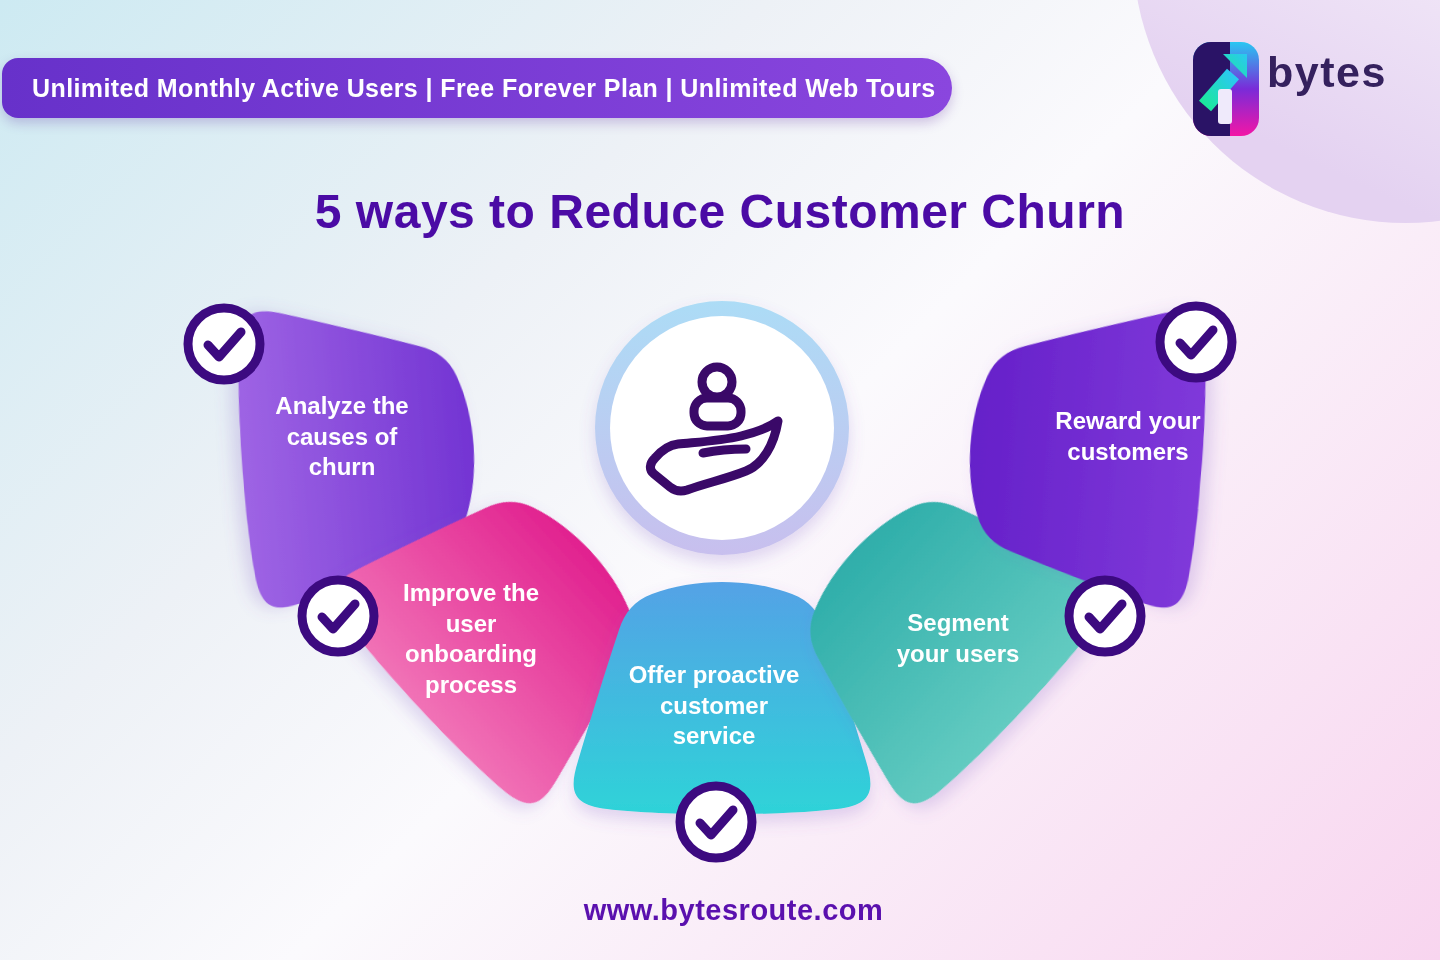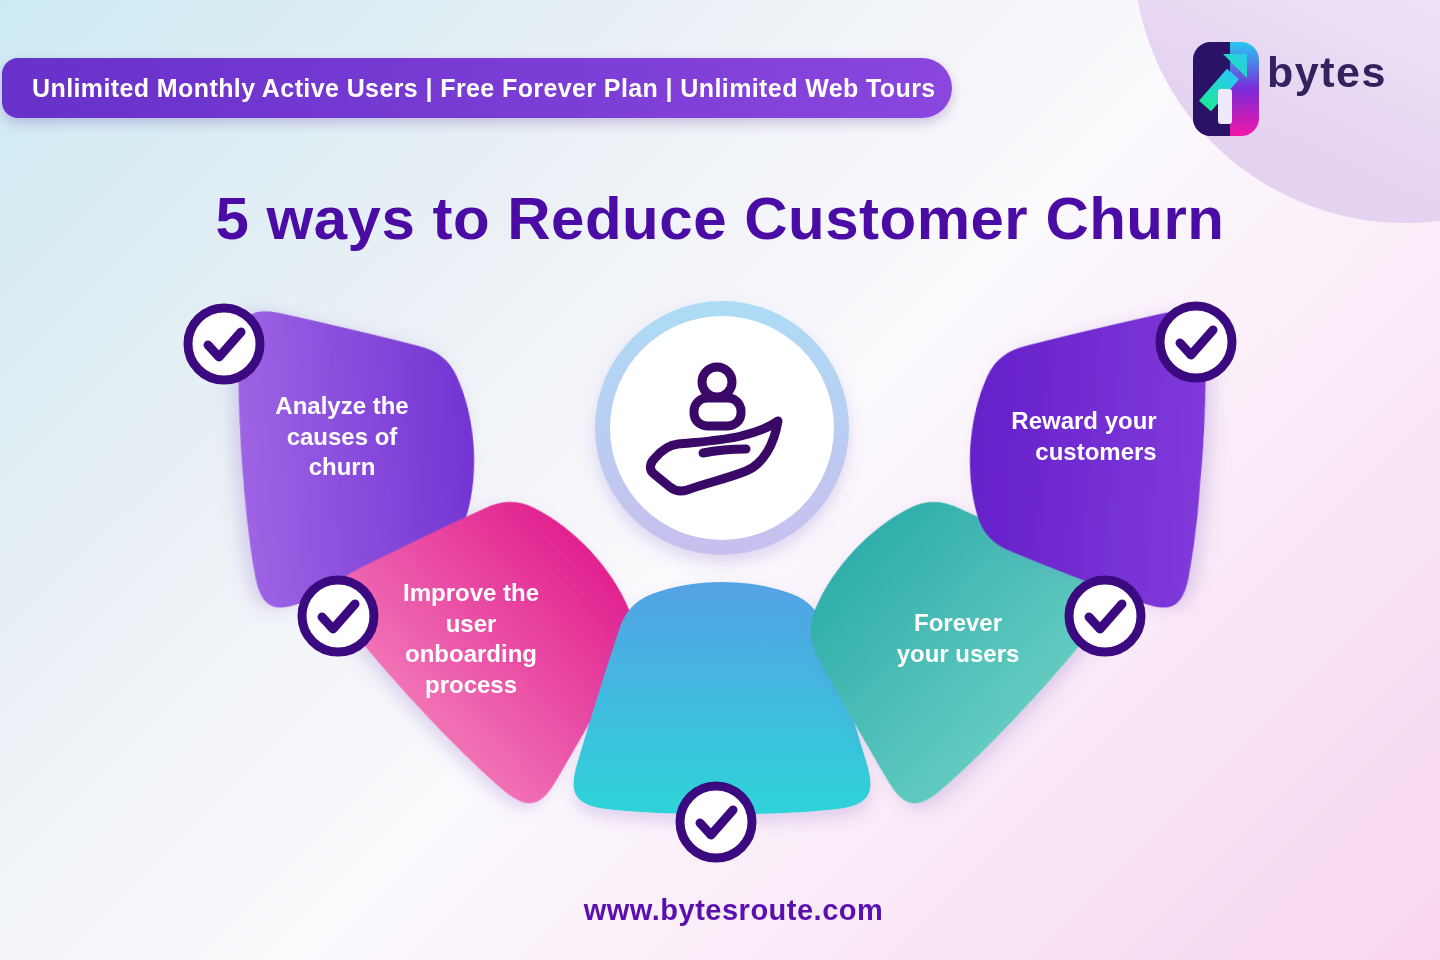--- a/index.html
+++ b/index.html
@@ -21,21 +21,21 @@
   .banner{
     position:absolute; left:2px; top:58px; width:950px; height:60px;
     border-radius:16px 30px 30px 16px;
     background:linear-gradient(90deg,var(--banner-from),var(--banner-to));
     color:#FFFFFF; font-size:25px; font-weight:bold; line-height:60px;
     padding-left:30px; letter-spacing:0.4px;
     box-shadow:0 5px 12px rgba(90,40,160,0.25);
   }
   .page-title{
     position:absolute; left:0; top:184px; width:1440px; text-align:center;
-    font-size:60px; font-weight:bold; color:var(--title-color); letter-spacing:0.5px;
+    font-size:48px; font-weight:bold; color:var(--title-color); letter-spacing:0.5px;
   }
   .diagram{ position:absolute; left:0; top:0; }
   .step-label{
     position:absolute; transform:translate(-50%,-50%);
     color:#FFFFFF; font-weight:bold; font-size:24px; line-height:1.28;
     text-align:center; white-space:pre-line;
   }
   .site-url{
     position:absolute; left:0; top:894px; width:1440px; text-align:center;
     font-size:29px; font-weight:bold; color:var(--url-color); letter-spacing:0.5px;padding-left:27px;
@@ -161,20 +161,23 @@
     </g>
   </svg>
 
   <div class="step-label" style="left:471px; top:639px;">Improve the
 user
 onboarding
 process</div>
   <div class="step-label" style="left:342px; top:437px;">Analyze the
 causes of
 churn</div>
-  <div class="step-label" style="left:958px; top:639px;">Forever
+  <div class="step-label" style="left:714px; top:706px;">Offer proactive
+customer
+service</div>
+  <div class="step-label" style="left:958px; top:639px;">Segment
 your users</div>
-  <div class="step-label" style="left:1084px; top:437px;text-align:right;">Reward your
+  <div class="step-label" style="left:1128px; top:437px;">Reward your
 customers</div>
 
   <div class="site-url">www.bytesroute.com</div>
 
 </div>
 
 </body></html>

